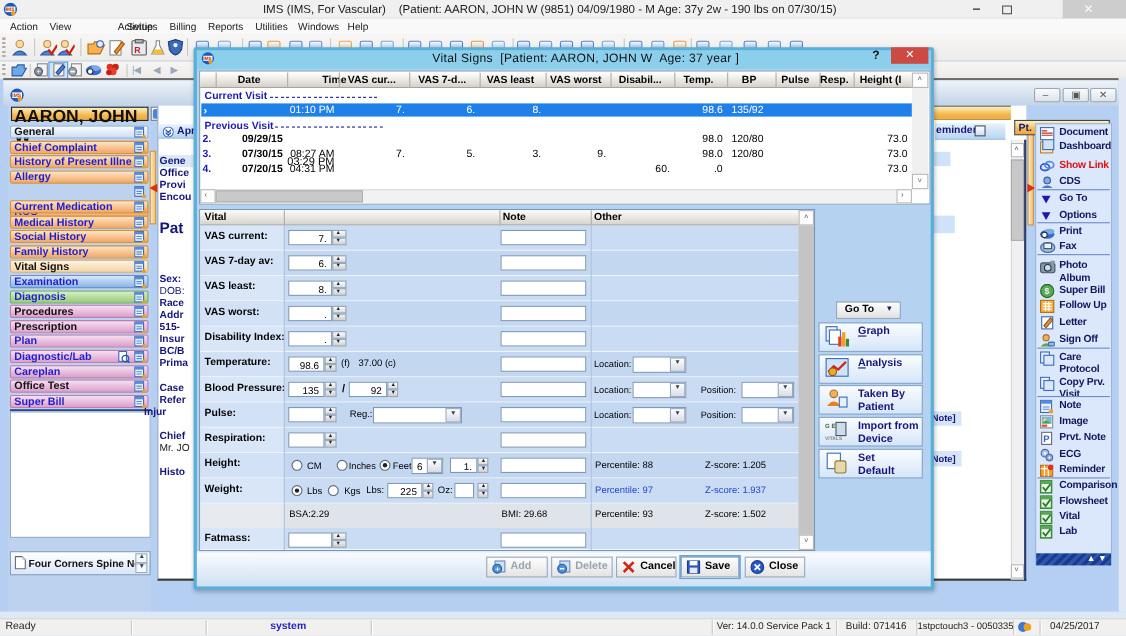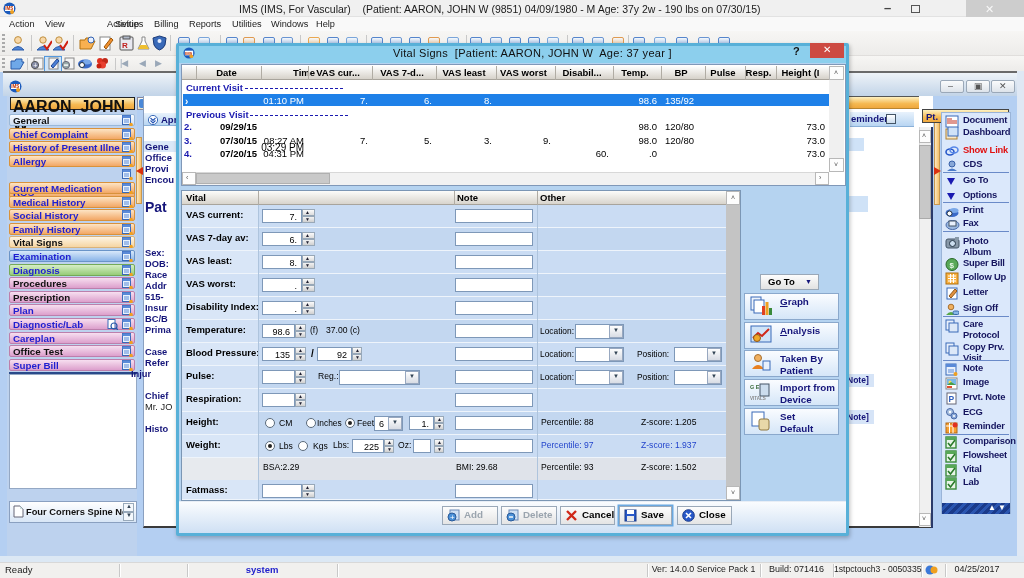--- a/index.html
+++ b/index.html
@@ -370,21 +370,21 @@
     <path d="M2.5 3 L5 5.5 L7.5 3 M2.5 5.5 L5 8 L7.5 5.5" stroke="#2858b8" fill="none" stroke-width="1.1"></path>
   </svg>
 <div class="a" style="left:161px;top:115px;font-size:9.5px;color:#15157a;white-space:nowrap;line-height:1.1;font-weight:bold;">Apr</div>
 <div class="a" style="left:144px;top:141px;width:32px;height:11px;background:#dbe8f8;"></div>
 <div class="a" style="left:145px;top:142px;font-size:9.5px;color:#15157a;white-space:nowrap;line-height:1.1;font-weight:bold;">Gene</div>
 <div class="a" style="left:145px;top:153px;font-size:9.5px;color:#15157a;white-space:nowrap;line-height:1.1;font-weight:bold;">Office</div>
 <div class="a" style="left:145px;top:164px;font-size:9.5px;color:#15157a;white-space:nowrap;line-height:1.1;font-weight:bold;">Provi</div>
 <div class="a" style="left:145px;top:175px;font-size:9.5px;color:#15157a;white-space:nowrap;line-height:1.1;font-weight:bold;">Encou</div>
 <div class="a" style="left:145px;top:200px;font-size:14px;color:#15157a;white-space:nowrap;line-height:1.1;font-weight:bold;">Pat</div>
 <div class="a" style="left:145px;top:248px;font-size:9.3px;color:#15157a;white-space:nowrap;line-height:1.1;font-weight:bold;">Sex:</div>
-<div class="a" style="left:145px;top:259px;font-size:9.3px;color:#15157a;white-space:nowrap;line-height:1.1;font-weight:bold;">DOB:</div>
+<div class="a" style="left:145px;top:259px;font-size:9.3px;color:#15157a;white-space:nowrap;line-height:1.1;font-weight:normal;">DOB:</div>
 <div class="a" style="left:145px;top:270px;font-size:9.3px;color:#15157a;white-space:nowrap;line-height:1.1;font-weight:bold;">Race</div>
 <div class="a" style="left:145px;top:281px;font-size:9.3px;color:#15157a;white-space:nowrap;line-height:1.1;font-weight:bold;">Addr</div>
 <div class="a" style="left:145px;top:292px;font-size:9.3px;color:#15157a;white-space:nowrap;line-height:1.1;font-weight:bold;">515-</div>
 <div class="a" style="left:145px;top:303px;font-size:9.3px;color:#15157a;white-space:nowrap;line-height:1.1;font-weight:bold;">Insur</div>
 <div class="a" style="left:145px;top:314px;font-size:9.3px;color:#15157a;white-space:nowrap;line-height:1.1;font-weight:bold;">BC/B</div>
 <div class="a" style="left:145px;top:325px;font-size:9.3px;color:#15157a;white-space:nowrap;line-height:1.1;font-weight:bold;">Prima</div>
 <div class="a" style="left:145px;top:347px;font-size:9.3px;color:#15157a;white-space:nowrap;line-height:1.1;font-weight:bold;">Case</div>
 <div class="a" style="left:145px;top:358px;font-size:9.3px;color:#15157a;white-space:nowrap;line-height:1.1;font-weight:bold;">Refer</div>
 <div class="a" style="left:131px;top:369px;font-size:9.3px;color:#15157a;white-space:nowrap;line-height:1.1;font-weight:bold;">Injur</div>
 <div class="a" style="left:145px;top:391px;font-size:9.3px;color:#15157a;white-space:nowrap;line-height:1.1;font-weight:bold;">Chief</div>

